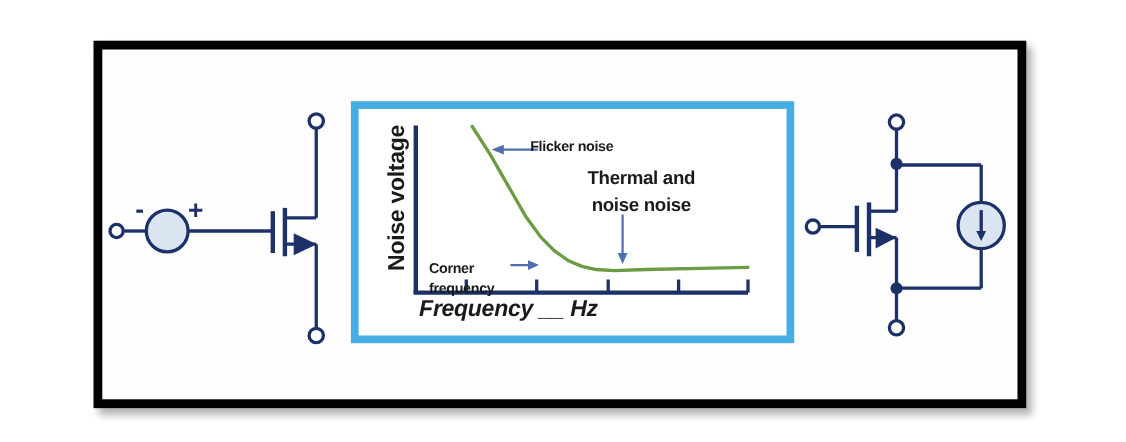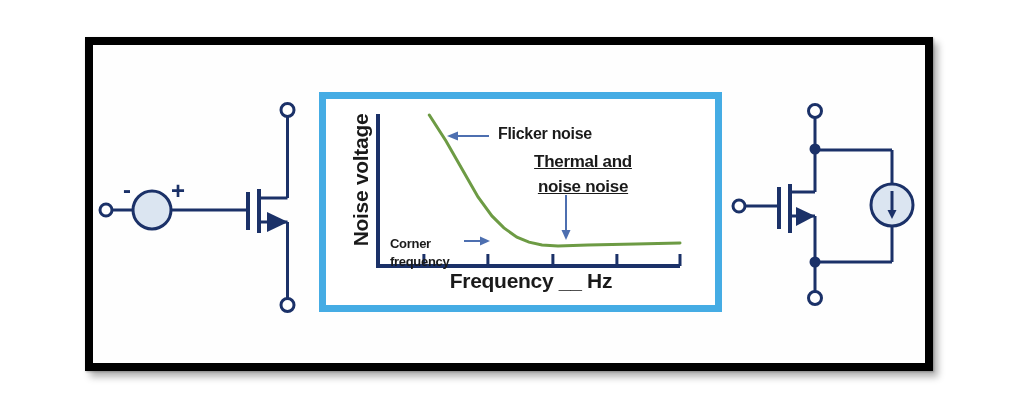--- a/index.html
+++ b/index.html
@@ -19,24 +19,24 @@
   
   .chart-box{position:absolute;left:319px;top:92px;width:389px;height:206px;
              border:7px solid #45ace4;background:#ffffff;}
   .chart-svg{position:absolute;left:0;top:0;width:389px;height:206px;}
   .axis{stroke:#1b3168;stroke-width:4;fill:none;}
   .tick{stroke:#1b3168;stroke-width:3;}
   .curve{fill:none;stroke-width:3;stroke-linecap:round;}
   .ann-line{stroke:#4d6fb0;stroke-width:2;fill:none;}
   .ann-head{fill:#4d6fb0;stroke:none;}
   .lbl{position:absolute;color:#1a1a1a;font-weight:bold;letter-spacing:-0.3px;}
-  .lbl-flicker{left:172px;top:26px;font-size:16px;white-space:nowrap;}
-  .lbl-thermal{left:183px;top:50px;width:148px;text-align:center;font-size:17px;line-height:25px;text-decoration:underline;}
+  .lbl-flicker{left:156px;top:26px;font-size:13px;white-space:nowrap;}
+  .lbl-thermal{left:183px;top:50px;width:148px;text-align:center;font-size:17px;line-height:25px;}
   .lbl-corner{left:64px;top:112px;font-size:13px;line-height:18px;margin-top:24px;}
-  .lbl-x{left:55px;top:170px;width:300px;text-align:center;font-size:21px;}
+  .lbl-x{left:55px;top:170px;width:300px;font-size:21px;font-style:italic;}
   .lbl-y{left:-49px;top:68px;width:170px;height:26px;text-align:center;font-size:21px;
          transform:rotate(-90deg);transform-origin:center;white-space:nowrap;}
 </style>
 </head>
 <body>
 
 <div class="canvas">
   <div class="frame"></div>
 
   <svg class="circuits" viewBox="0 0 1024 402">

